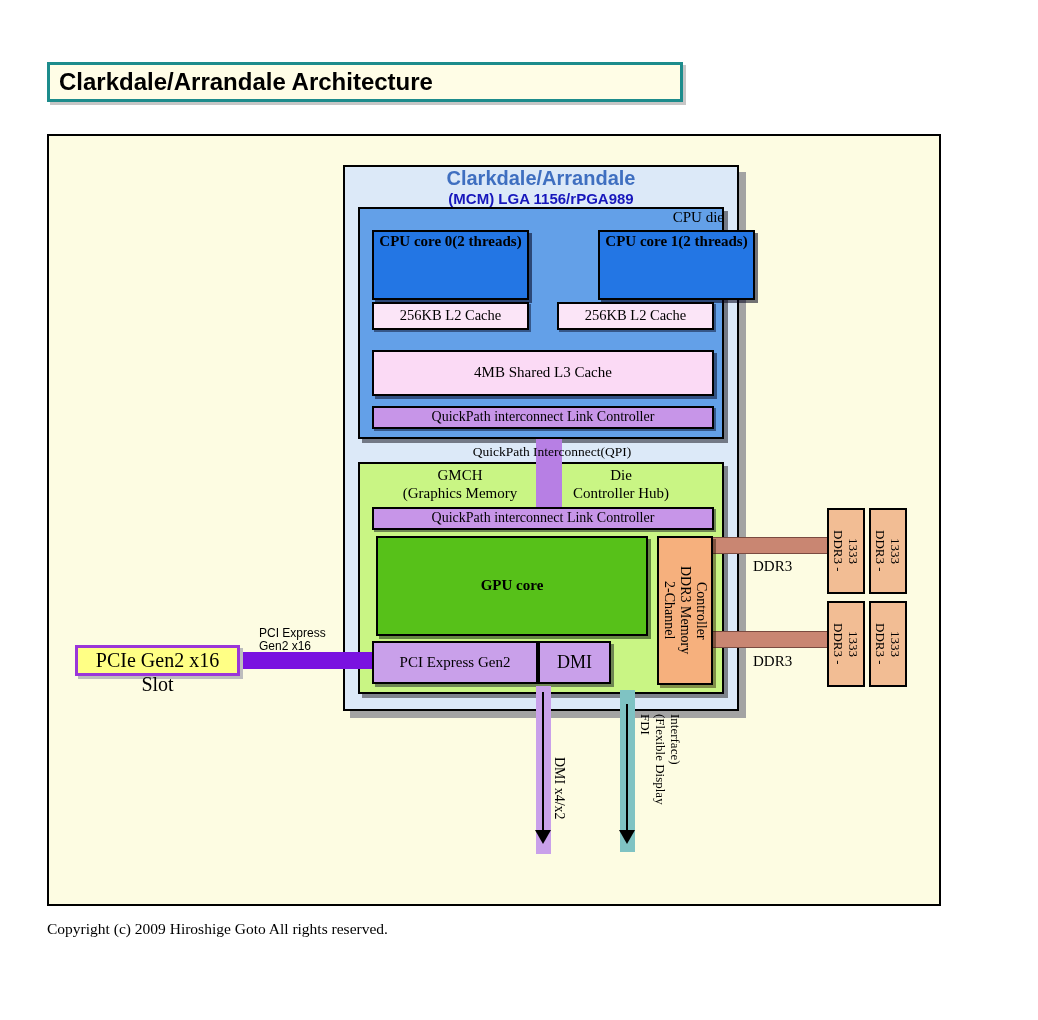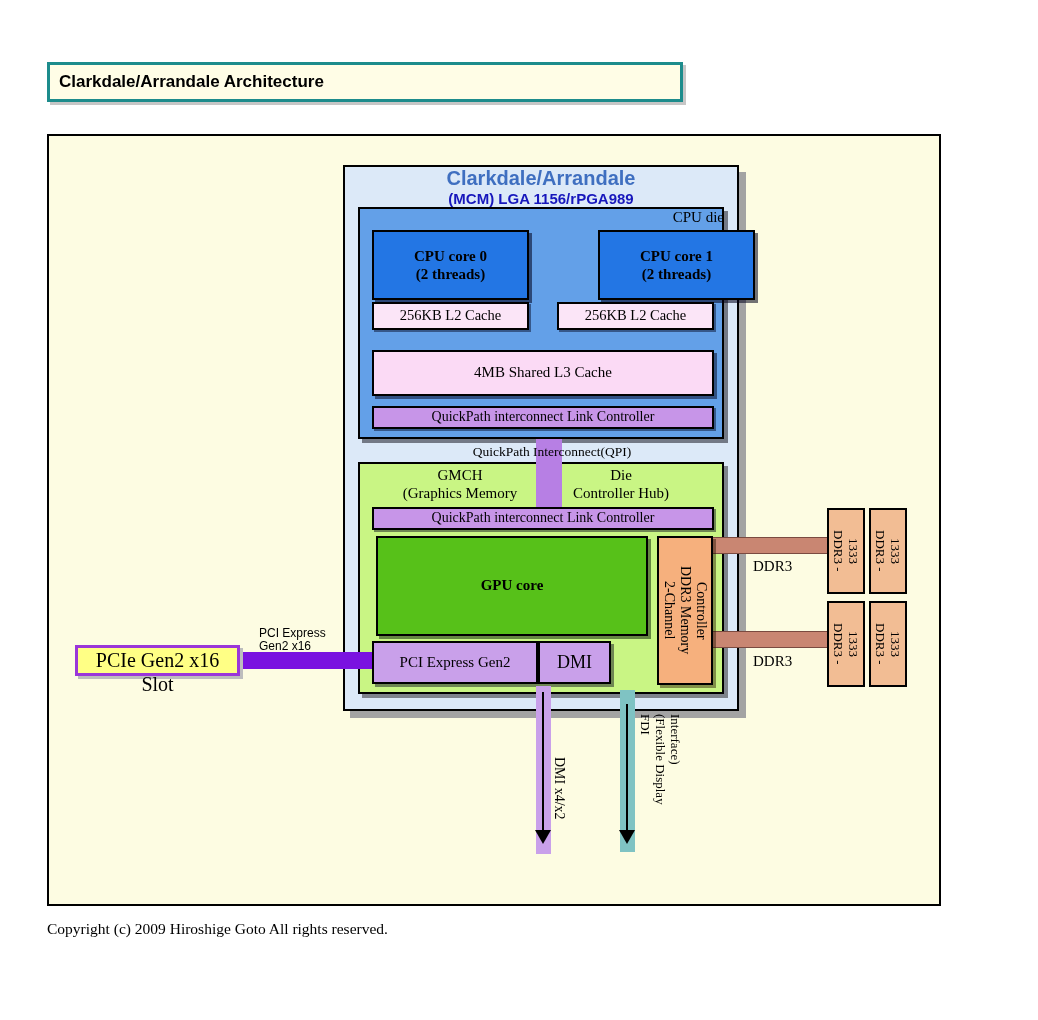--- a/index.html
+++ b/index.html
@@ -6,40 +6,40 @@
   html,body { background:#ffffff; }
   body { font-family:"Liberation Serif", serif; color:#000; }
   .stage { position:relative; width:1038px; height:1020px; background:#ffffff; overflow:hidden; }
   .stage > div { position:absolute; }
   .sans { font-family:"Liberation Sans", sans-serif; }
 
   
   .title-box { left:47px; top:62px; width:636px; height:40px; background:#fffde6;
                border:3px solid #1d8c8c; box-shadow:3px 3px 0 #c6c6c6; z-index:6; }
   .title-text { display:block; font-family:"Liberation Sans", sans-serif; font-weight:bold;
-                font-size:17px; line-height:33px; padding-left:9px; white-space:nowrap; }
+                font-size:24px; line-height:33px; padding-left:9px; white-space:nowrap; }
 
   
   .canvas { left:47px; top:134px; width:894px; height:772px; background:#fdfce2;
             border:2px solid #000; z-index:0; }
 
   
   .mcm { left:343px; top:165px; width:396px; height:546px; background:#dce9f8;
          border:2px solid #000; box-shadow:7px 7px 0 #a3a3a3; z-index:1; }
   .mcm-title { left:343px; top:167px; width:396px; text-align:center; font-weight:bold;
                font-size:20px; color:#3f6fc0; z-index:2; }
   .mcm-subtitle { left:343px; top:190px; width:396px; text-align:center; font-weight:bold;
                   font-size:15px; color:#1717bc; z-index:2; }
 
   
   .cpudie { left:358px; top:207px; width:366px; height:232px; background:#63a0e8;
             border:2px solid #000; box-shadow:4px 4px 0 rgba(30,30,40,.55); z-index:2; }
   .cpudie-label { left:358px; top:209px; width:366px; text-align:right; font-size:15px; z-index:3; }
   .core { width:157px; height:70px; background:#2376e4; border:2px solid #000;
-          box-shadow:3px 3px 0 rgba(0,0,25,.55); z-index:3; display:flex; flex-direction:column;
+          box-shadow:3px 3px 0 rgba(0,0,25,.55); z-index:3; display:flex; 
           justify-content:center; text-align:center; font-weight:bold; font-size:15px; line-height:18px; }
   .core0 { left:372px; top:230px; } .core1 { left:557px; top:230px;margin-left:41px; }
   .cache-sm { width:157px; height:28px; background:#fbe5f7; border:2px solid #000;
               box-shadow:2px 2px 0 rgba(0,0,25,.45); z-index:3; text-align:center;
               font-size:14.5px; line-height:23px; }
   .l2a { left:372px; top:302px; } .l2b { left:557px; top:302px; }
   .l3 { left:372px; top:350px; width:342px; height:46px; background:#fbdaf5; border:2px solid #000;
         box-shadow:3px 3px 0 rgba(0,0,25,.5); z-index:3; text-align:center; font-size:15px; line-height:41px; }
   .qpibar { width:342px; height:23px; background:#c795e8; border:2px solid #000;
             box-shadow:2px 2px 0 rgba(0,0,25,.45); z-index:3; text-align:center;

